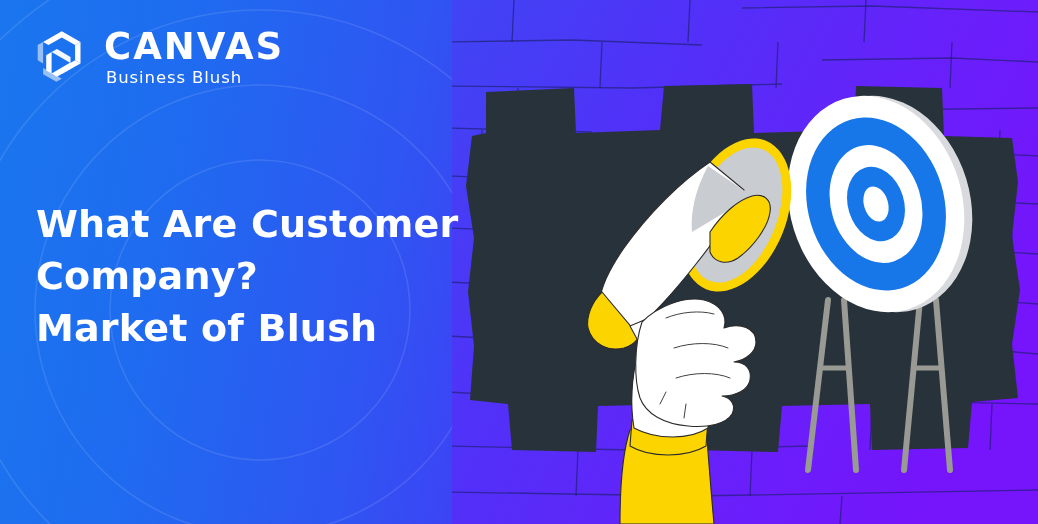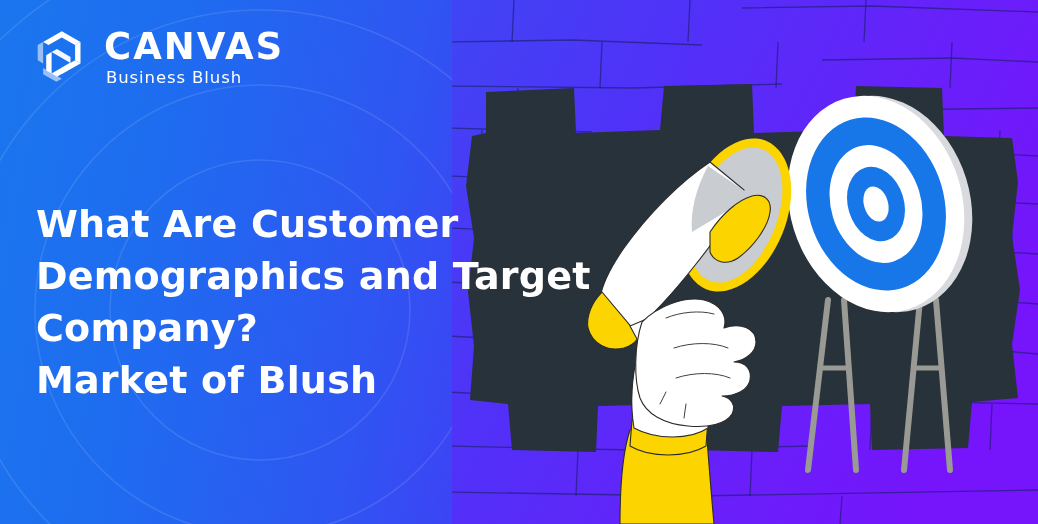--- a/index.html
+++ b/index.html
@@ -302,18 +302,17 @@
       </svg>
     </div>
     <div class="logo-text">
       <span class="logo-title">CANVAS</span>
       <span class="logo-sub">Business Blush</span>
     </div>
   </div>
 
   <h1 class="headline">
     <span class="ln">What Are Customer</span>
-    <span class="ln">Demographics and Target</span>
     <span class="ln">Company?</span>
     <span class="ln">Market of Blush</span>
   </h1>
 
 </div>
 
 </body></html>

